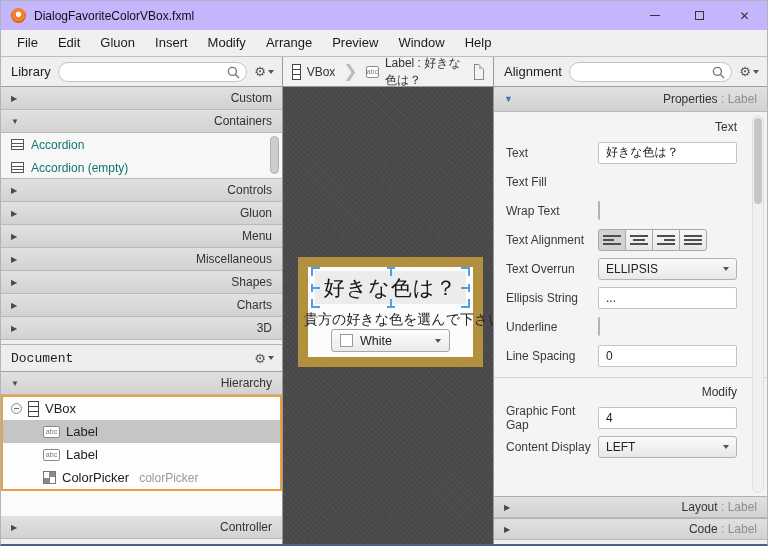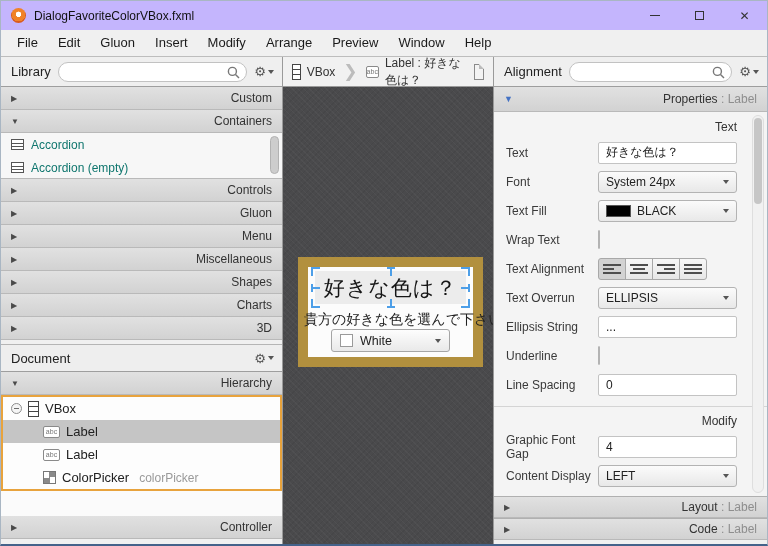--- a/index.html
+++ b/index.html
@@ -57,21 +57,21 @@
   .lib-item-label { font-size:12px; color:#0f766e; }
   .accordion-glyph { width:13px; height:11px; border:1px solid #555; background:
       linear-gradient(#555,#555) 0 3px/100% 1px no-repeat,
       linear-gradient(#555,#555) 0 6px/100% 1px no-repeat, #fff; }
   .lib-scroll-thumb { position:absolute; right:3px; top:3px; width:9px; height:38px;
       background:#cdcdcd; border:1px solid #b2b2b2; border-radius:5px; }
 
   .doc-header { margin-top:4px; height:28px; flex:0 0 28px; display:flex; align-items:center;
                 background:#eeeeee; border-top:1px solid #b5b5b5; border-bottom:1px solid #9e9e9e;
                 padding:0 8px 0 10px; }
-  .doc-header .panel-title { flex:1; }
+  .doc-header .panel-title { flex:1;font-family:Liberation Mono, monospace; }
 
   
   .hier-body { flex:1; background:#fbfbfb; min-height:0; }
   .tree { border:2px solid #e8a33d; background:#fdfdfd; }
   .tree-row { height:23px; display:flex; align-items:center; gap:6px; padding-left:8px; font-size:13px; color:#222; }
   .tree-row.child { padding-left:40px; }
   .tree-row.selected { background:#c5c5c5; }
   .expander { width:11px; height:11px; border:1px solid #8d8d8d; border-radius:50%; position:relative; background:#f5f5f5; }
   .expander::after { content:""; position:absolute; left:2px; top:4px; width:5px; height:1px; background:#6e6e6e; }
   .vbox-glyph { width:11px; height:16px; border:1px solid #444; background:
@@ -388,39 +388,23 @@
 
         <div class="subhead">
           <span class="sec-label">Text</span>
         </div>
 
         <div class="prop-row">
           <span class="prop-label">Text</span>
           <span class="prop-ctl"><input class="tf-input" value="好きな色は？" style=""></span>
         </div>
 
-        <div class="prop-row">
-          <span class="prop-label">Font</span>
-          <span class="prop-ctl">
-              <span class="dropdown">
-            <span>System 24px</span>
-            <span class="caret-down"></span>
-          </span>
-            </span>
-        </div>
 
         <div class="prop-row">
           <span class="prop-label">Text Fill</span>
-          <span class="prop-ctl">
-              <span class="dropdown">
-            <span class="swatch-black"></span>
-            <span>BLACK</span>
-            <span class="caret-down"></span>
-          </span>
-            </span>
         </div>
 
         <div class="prop-row">
           <span class="prop-label">Wrap Text</span>
           <span class="prop-ctl"><span class="checkbox"></span></span>
         </div>
 
         <div class="prop-row">
           <span class="prop-label">Text Alignment</span>
           <span class="prop-ctl">

